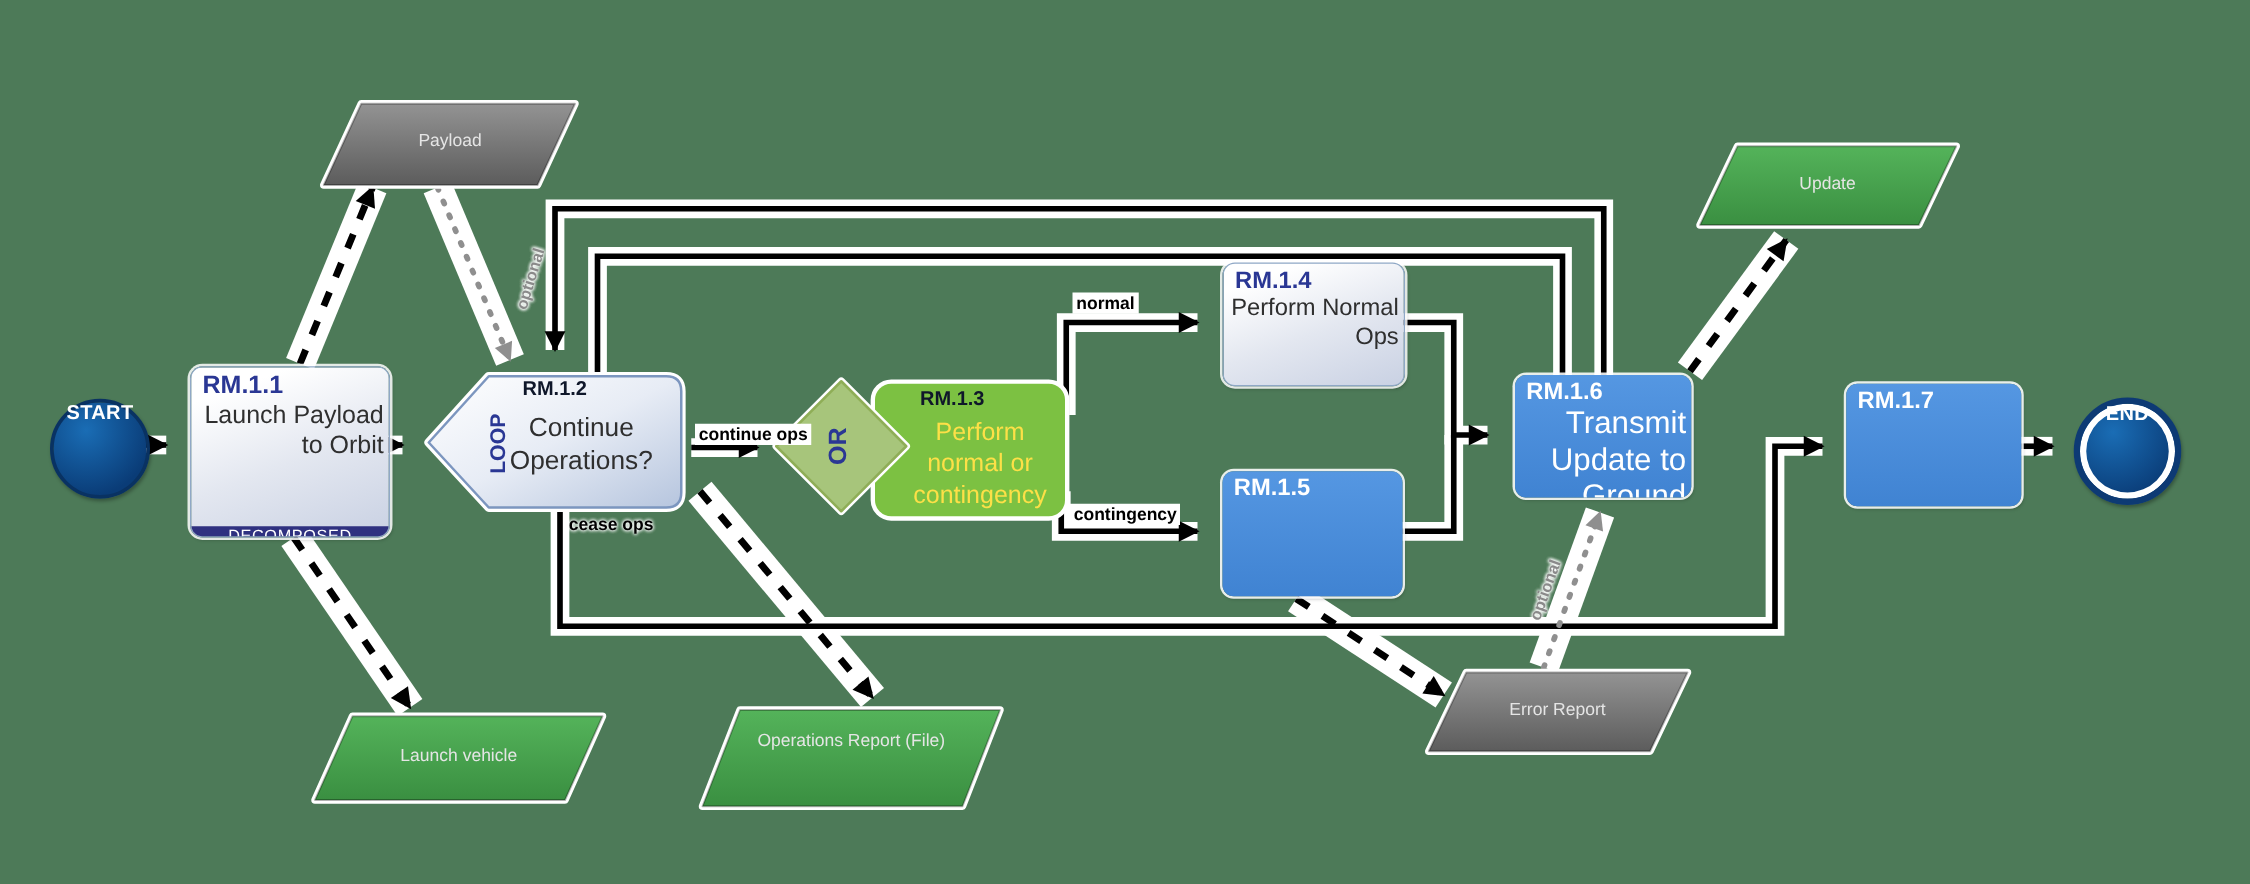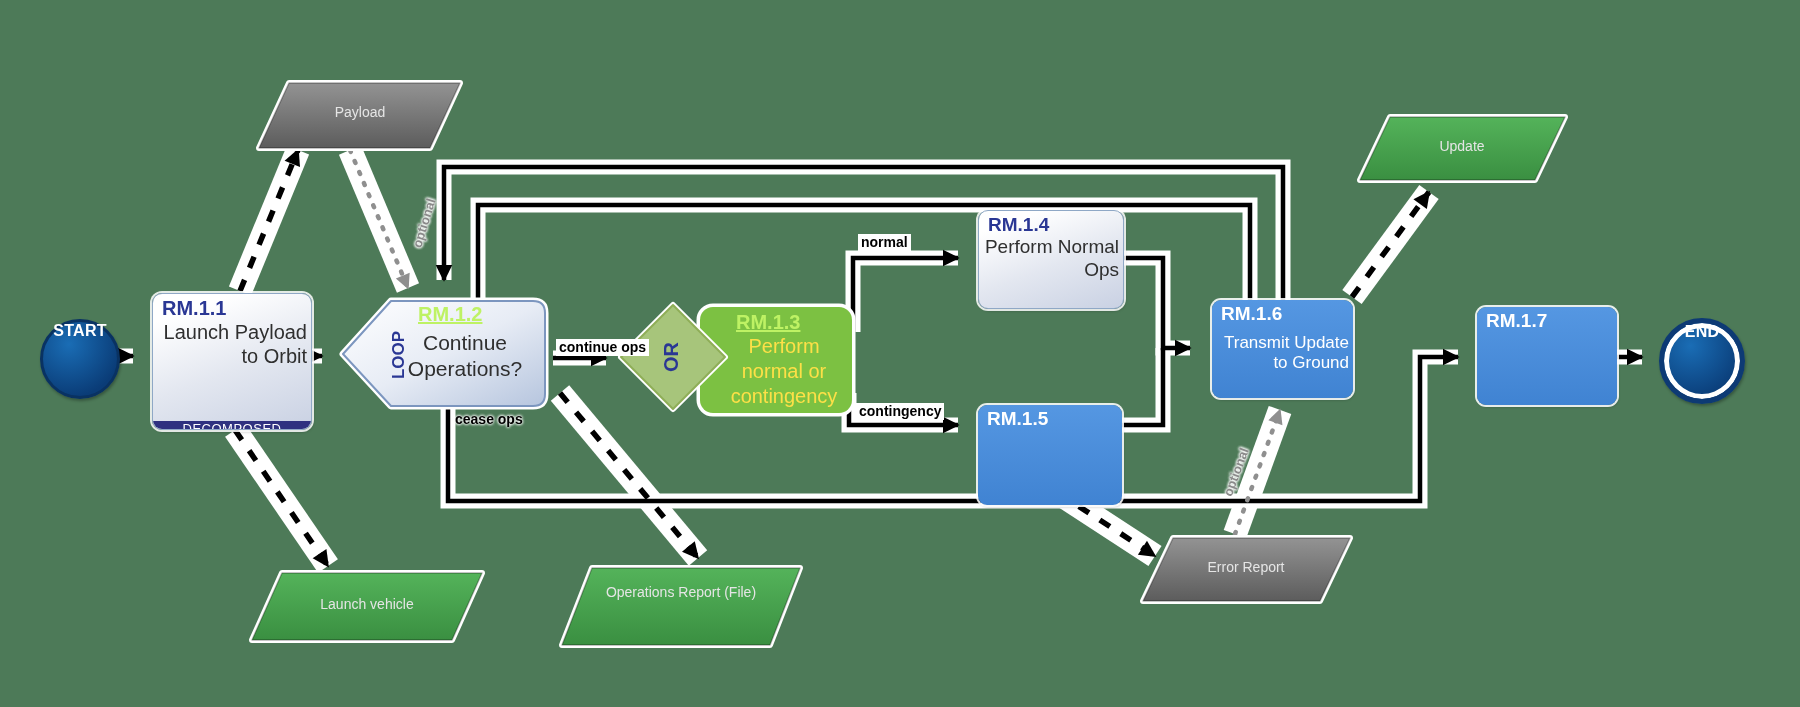--- a/index.html
+++ b/index.html
@@ -20,36 +20,36 @@
   .bluebox{
     position:absolute;z-index:2;border-radius:9px;
     background:linear-gradient(180deg,#5597e2,#4083d2);
     box-shadow:0 0 0 2px rgba(255,255,255,.88), 1px 2px 3px rgba(0,0,0,.25);
     display:flex;flex-direction:column;overflow:hidden;
   }
   .node-id{font-size:20px;font-weight:700;color:#2a3794;padding:3px 9px 0 9px;line-height:23px;}
   .bluebox .node-id{color:#ffffff;}
   .node-title{flex:1;display:flex;align-items:center;justify-content:center;text-align:right;
     color:#2f2f2f;font-size:20px;line-height:1.22;padding:0 4px 16px 4px;}
-  .bluebox .node-title{color:#ffffff;font-size:17px;}
+  .bluebox .node-title{color:#ffffff;font-size:25px;}
   .badge{height:22px;background:#2f3180;color:#fff;font-size:13px;font-weight:400;
     letter-spacing:.5px;display:flex;align-items:center;justify-content:center;
     border-radius:0 0 9px 9px;margin-top:36px;}
   
   .term{
     position:absolute;z-index:2;border-radius:50%;
     display:flex;align-items:flex-start;justify-content:center;
     color:#fff;font-weight:700;font-size:16px;letter-spacing:.3px;
     background:radial-gradient(circle at 35% 30%, #1a6db5, #0a3c77 75%);
     border:3px solid #093262;
     box-shadow:1px 2px 3px rgba(0,0,0,.3);
   }
   .term.end{border:5px solid #0d3a74;box-shadow:inset 0 0 0 5px #ffffff,1px 2px 3px rgba(0,0,0,.3);}
   
-  .free-id{position:absolute;z-index:3;font-size:20px;font-weight:600;color:#bef264;text-decoration:underline;}
+  .free-id{position:absolute;z-index:3;font-size:16px;font-weight:600;color:#0f172a;}
   .free-title{position:absolute;z-index:3;text-align:center;color:#fde047;font-size:20px;line-height:1.25;}
   .par-label{position:absolute;z-index:3;text-align:center;color:#e5e5e5;font-size:14px;line-height:1.25;}
   .rot{position:absolute;z-index:3;font-weight:600;color:#2a3794;white-space:nowrap;}
   .edge-label{position:absolute;z-index:3;font-size:14px;font-weight:700;color:#000;
     background:#fff;padding:0 3px;line-height:17px;white-space:nowrap;}
   .edge-label.gray{color:#8a8a8a;background:transparent;
     text-shadow:0 0 3px #fff,0 0 3px #fff,0 0 3px #fff,0 0 3px #fff;}
 </style>
 </head>
 <body>
@@ -183,21 +183,21 @@
 <div class="free-id" style="left:712px;top:311px;margin-left:24px;">RM.1.3</div>
 <div class="free-title" style="left:706px;top:334px;width:146px;padding-left:10px;box-sizing:border-box;">Perform normal or contingency</div>
 <div class="rot" style="left:671px;top:357px;font-size:20px;transform:translate(-50%,-50%) rotate(-90deg);">OR</div>
 
 <div class="whitebox" style="left:978px;top:210px;width:144px;height:97px;">
   <div class="node-id" style="font-size:19px;line-height:21px;">RM.1.4</div>
   <div class="node-title" style="font-size:19px;">Perform Normal Ops</div>
   <div class="badge" style="height:20px;font-size:12.5px;">DECOMPOSED</div>
 </div>
 
-<div class="bluebox" style="left:978px;top:377px;width:144px;height:100px;margin-top:28px;">
+<div class="bluebox" style="left:978px;top:377px;width:144px;height:100px;">
   <div class="node-id" style="font-size:19px;line-height:21px;">RM.1.5</div>
 </div>
 
 <div class="bluebox" style="left:1212px;top:300px;width:141px;height:98px;">
   <div class="node-id" style="font-size:19px;line-height:21px;">RM.1.6</div>
   <div class="node-title" style="line-height:1.18;">Transmit Update to Ground</div>
 </div>
 
 <div class="bluebox" style="left:1477px;top:307px;width:140px;height:98px;">
   <div class="node-id" style="font-size:19px;line-height:21px;">RM.1.7</div>

